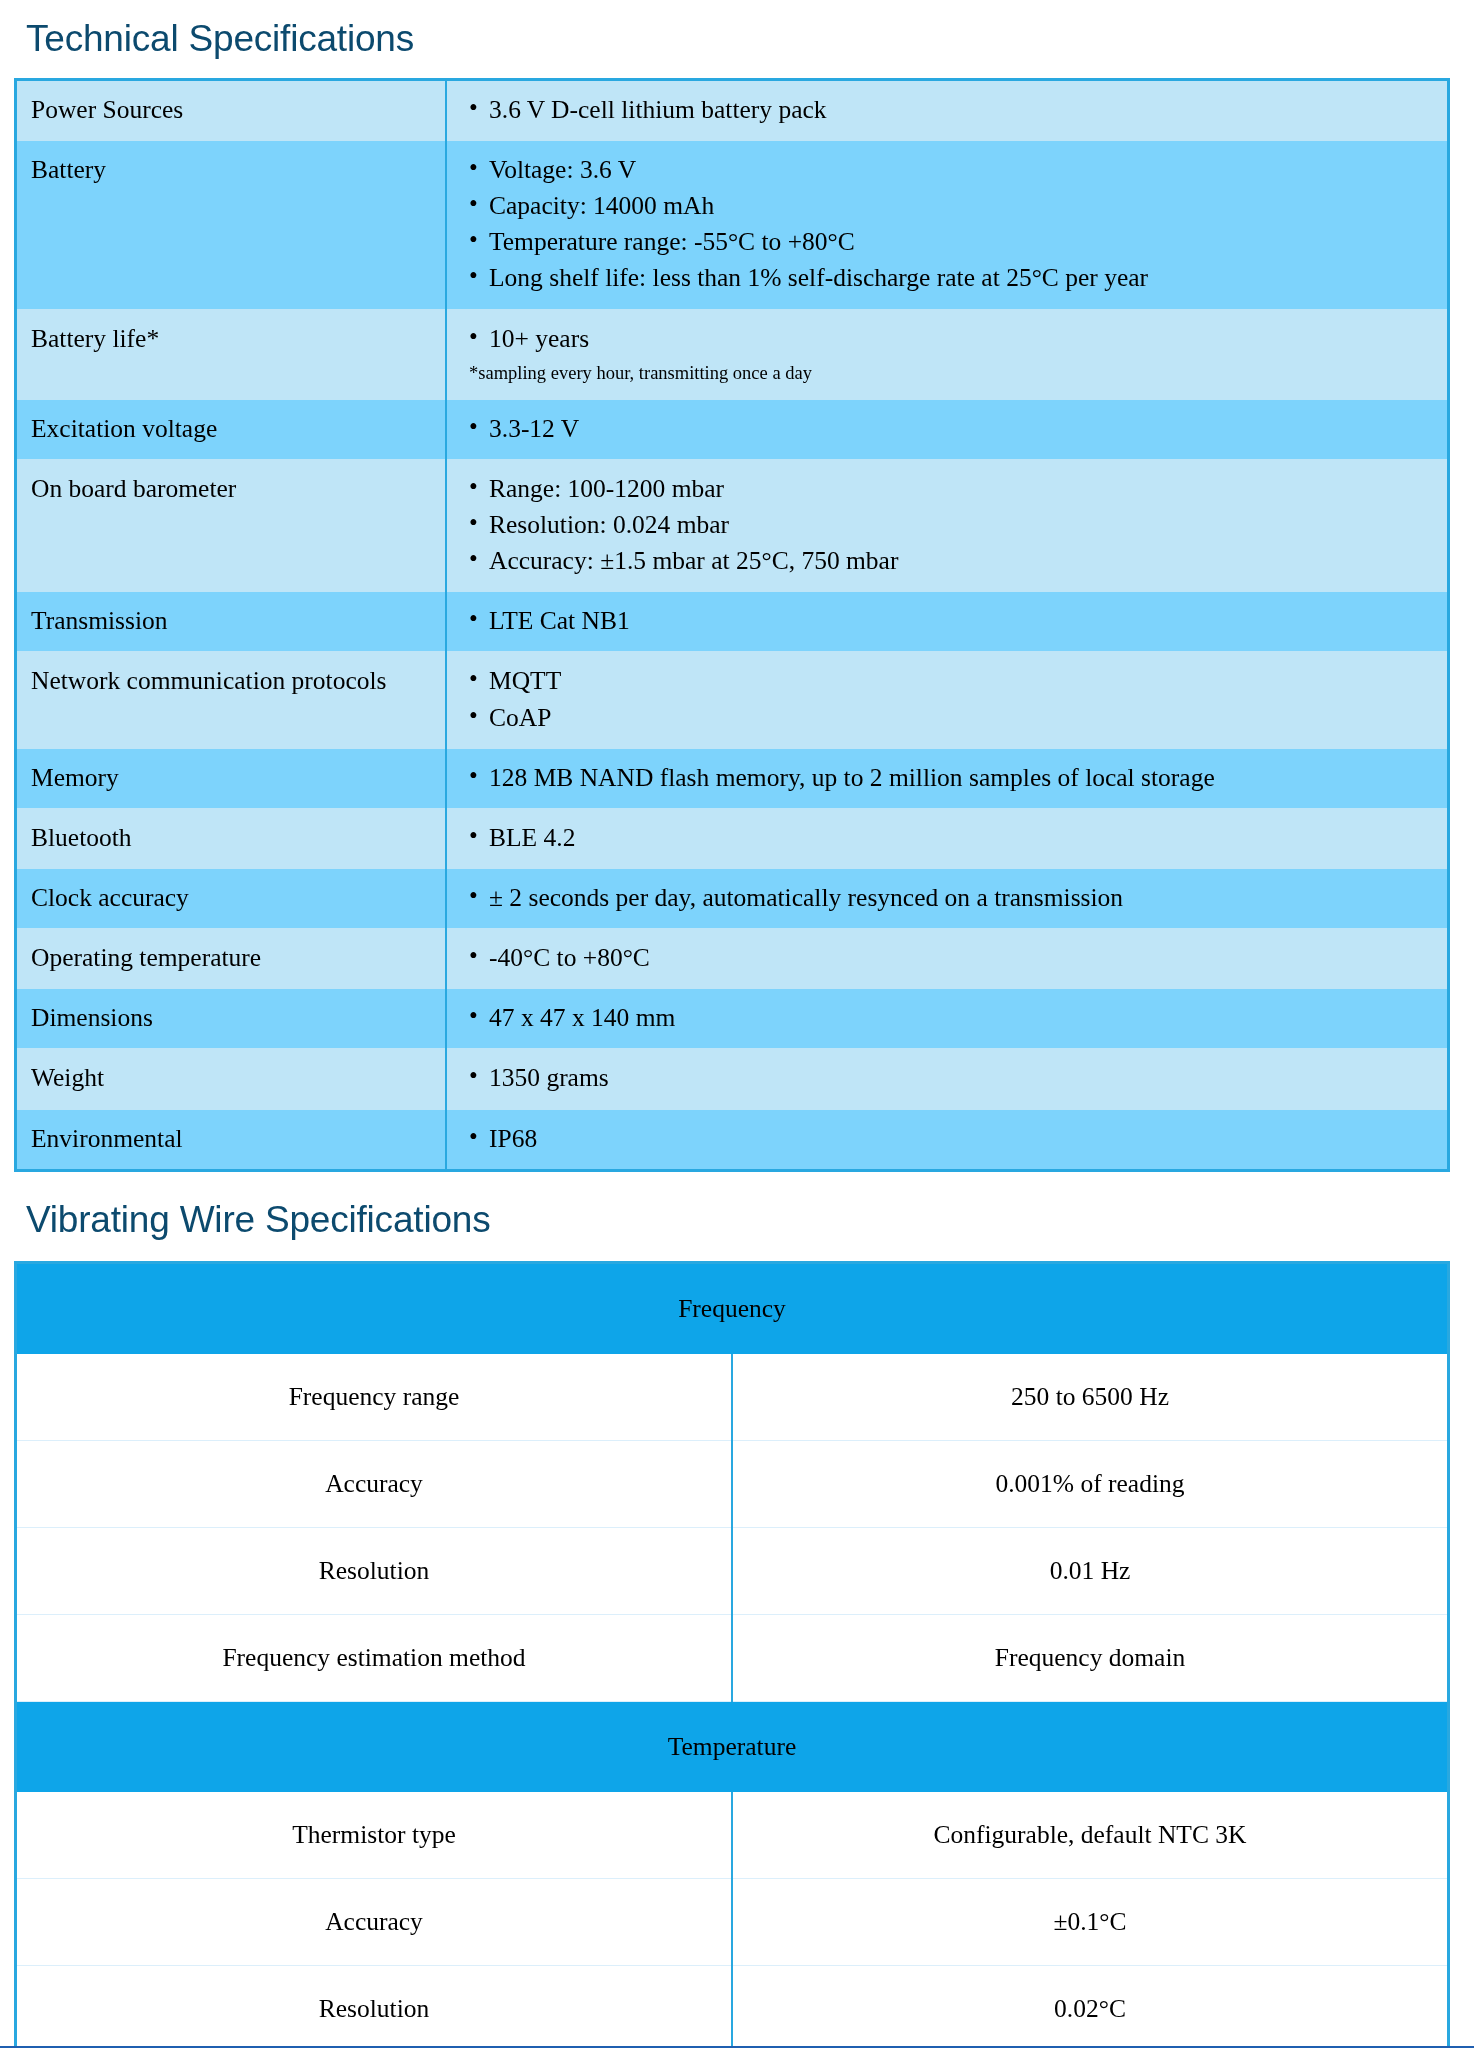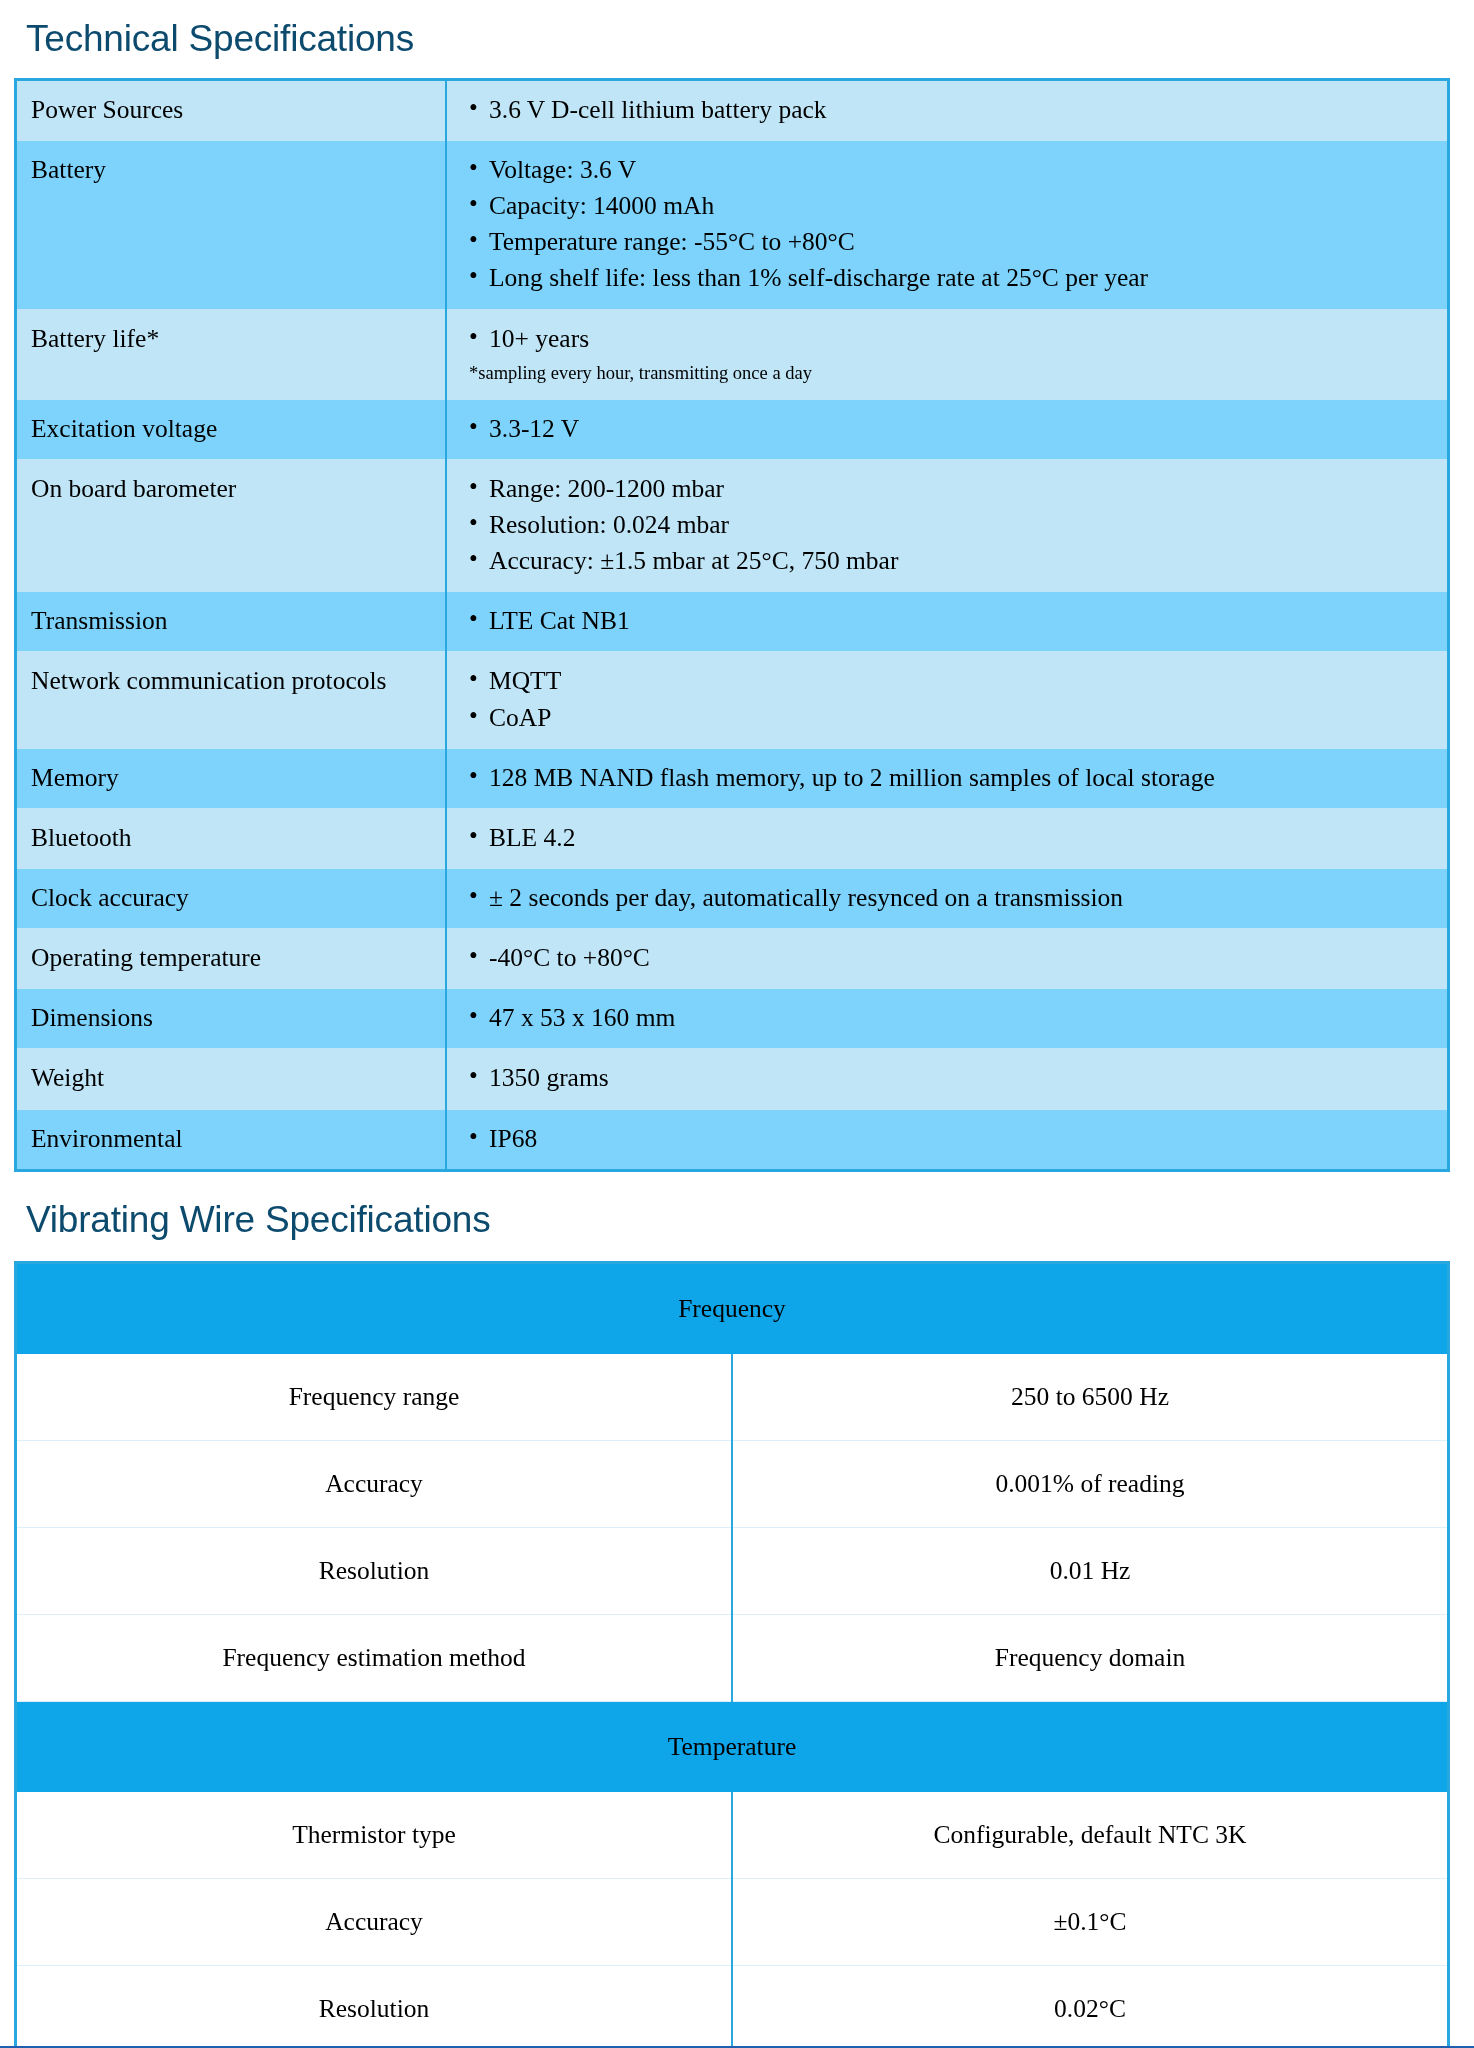--- a/index.html
+++ b/index.html
@@ -175,21 +175,21 @@
           <td class="col-value">
             <ul class="bullets">
               <li>3.3-12 V</li>
             </ul>
           </td>
         </tr>
         <tr class="row-tint">
           <td class="col-label">On board barometer</td>
           <td class="col-value">
             <ul class="bullets">
-              <li>Range: 200-1200 mbar</li>
+              <li>Range: 100-1200 mbar</li>
               <li>Resolution: 0.024 mbar</li>
               <li>Accuracy:  ±1.5 mbar at 25°C, 750 mbar</li>
             </ul>
           </td>
         </tr>
         <tr class="row-plain">
           <td class="col-label">Transmission</td>
           <td class="col-value">
             <ul class="bullets">
               <li>LTE Cat NB1</li>
@@ -234,21 +234,21 @@
           <td class="col-value">
             <ul class="bullets">
               <li>-40°C to +80°C</li>
             </ul>
           </td>
         </tr>
         <tr class="row-plain">
           <td class="col-label">Dimensions</td>
           <td class="col-value">
             <ul class="bullets">
-              <li>47 x 53  x 160 mm</li>
+              <li>47 x 47  x 140 mm</li>
             </ul>
           </td>
         </tr>
         <tr class="row-tint">
           <td class="col-label">Weight</td>
           <td class="col-value">
             <ul class="bullets">
               <li>1350 grams</li>
             </ul>
           </td>

